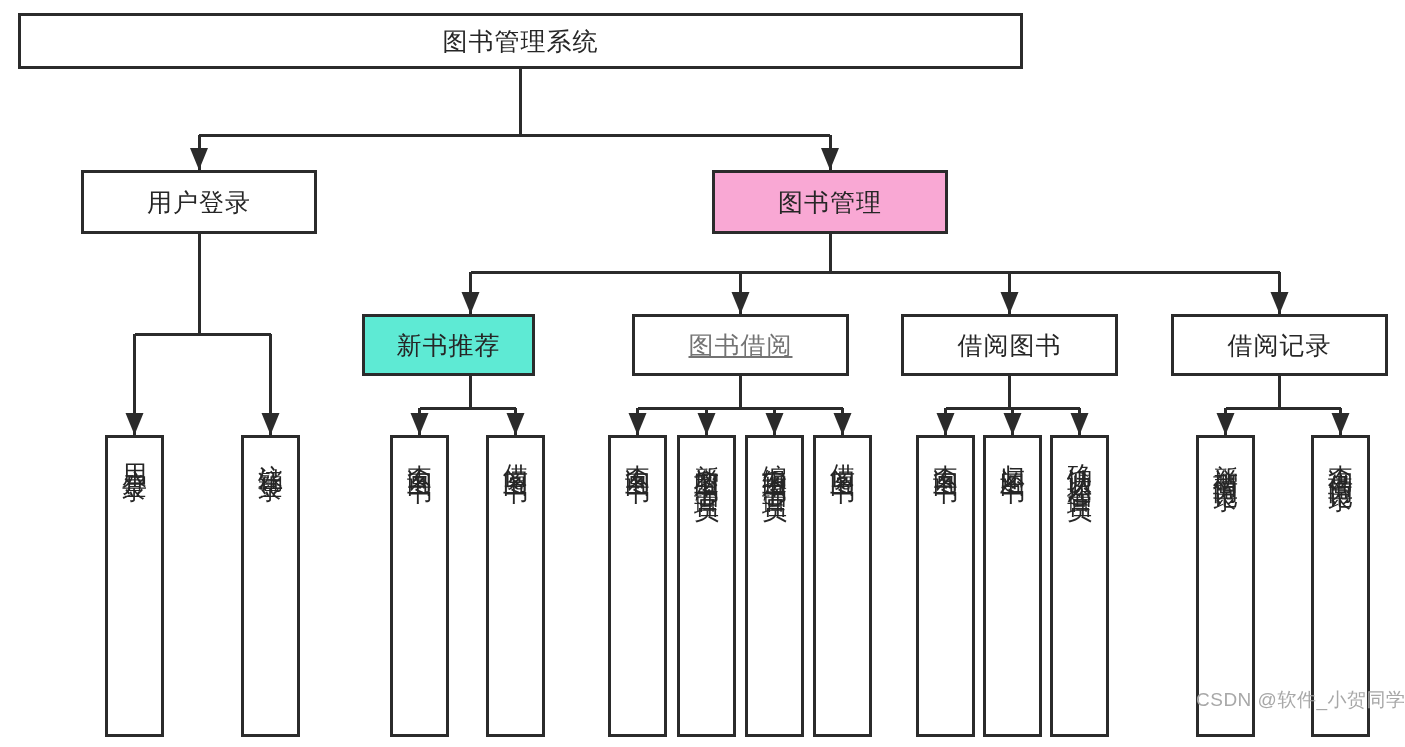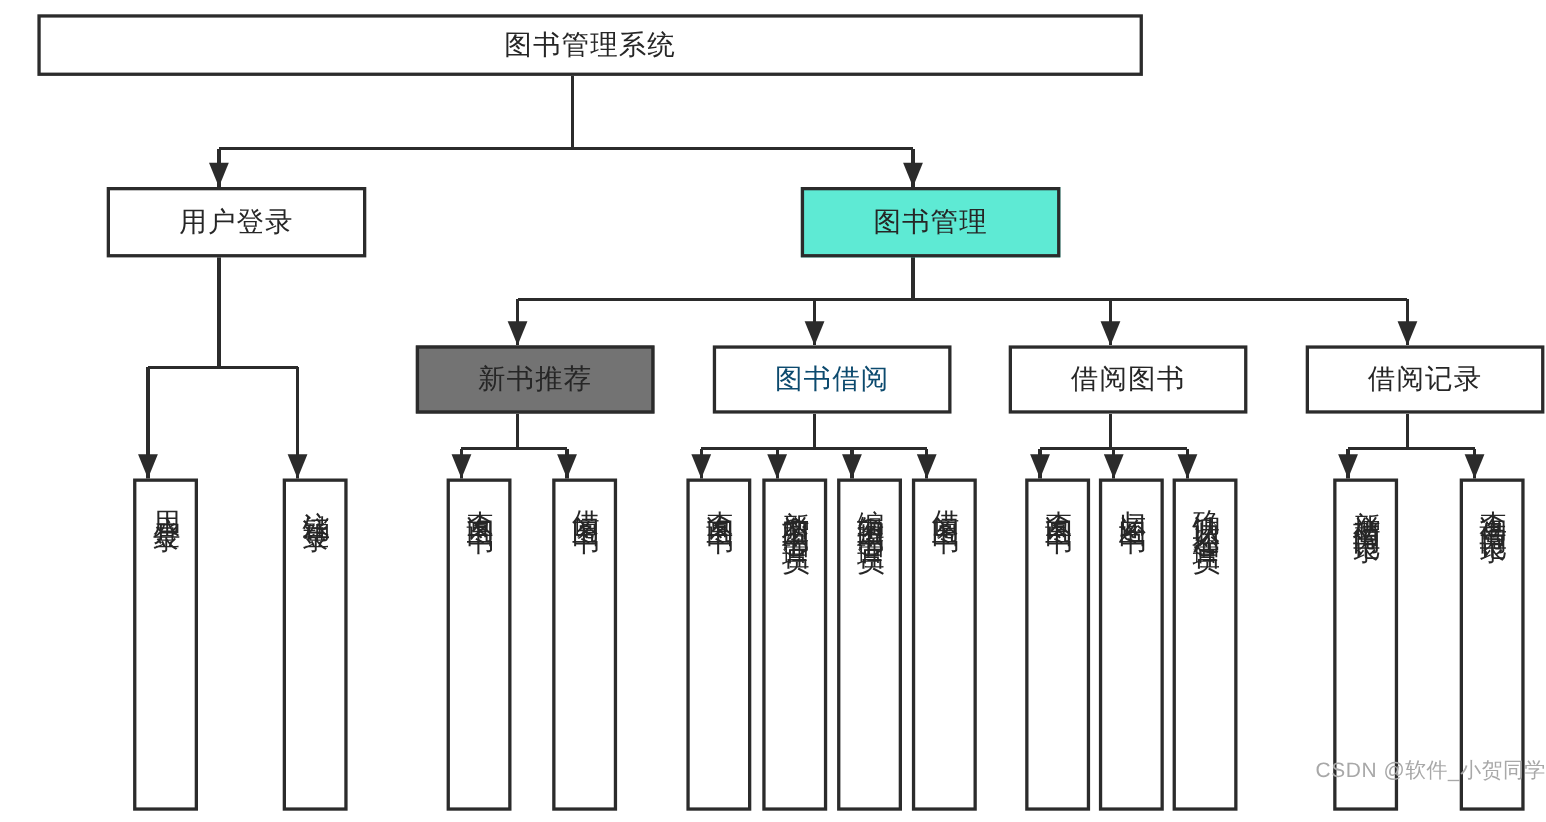--- a/index.html
+++ b/index.html
@@ -27,21 +27,20 @@
   }
   .node-box {
     position: absolute;
     box-sizing: border-box;
     background: #ffffff;
     border: 3px solid #2b2b2b;
     display: flex;
     align-items: center;
     justify-content: center;
     overflow: hidden;
-    margin-left: 16px;
   }
   .node-label {
     color: #262626;
     line-height: 1.15;
     text-align: center;
     white-space: pre;
   }
   .node-box.horizontal .node-label {
     font-size: 25px;
     letter-spacing: 1px;
@@ -126,28 +125,28 @@
         <polygon points="1331.5,413 1349.5,413 1340.5,435" fill="#2b2b2b"></polygon>
       </g>
   </svg>
   <div id="nodes-layer">
       <div class="node-box horizontal" style="left: 18px; top: 13px; width: 1005px; height: 56px; border-color: rgb(43, 43, 43); background: rgb(255, 255, 255);">
         <div class="node-label" style="color: rgb(38, 38, 38);">图书管理系统</div>
       </div>
       <div class="node-box horizontal" style="left: 81px; top: 170px; width: 236px; height: 64px; border-color: rgb(43, 43, 43); background: rgb(255, 255, 255);">
         <div class="node-label" style="color: rgb(38, 38, 38);">用户登录</div>
       </div>
-      <div class="node-box horizontal" style="left: 712px; top: 170px; width: 236px; height: 64px; border-color: rgb(43, 43, 43); background: #5eead4;">
+      <div class="node-box horizontal" style="left: 712px; top: 170px; width: 236px; height: 64px; border-color: rgb(43, 43, 43); background: #f9a8d4;">
         <div class="node-label" style="color: rgb(38, 38, 38);">图书管理</div>
       </div>
-      <div class="node-box horizontal" style="left: 362px; top: 314px; width: 217px; height: 62px; border-color: rgb(43, 43, 43); background: #737373;">
+      <div class="node-box horizontal" style="left: 362px; top: 314px; width: 173px; height: 62px; border-color: rgb(43, 43, 43); background: #5eead4;">
         <div class="node-label" style="color: rgb(38, 38, 38);">新书推荐</div>
       </div>
       <div class="node-box horizontal" style="left: 632px; top: 314px; width: 217px; height: 62px; border-color: rgb(43, 43, 43); background: rgb(255, 255, 255);">
-        <div class="node-label" style="color: #0c4a6e;">图书借阅</div>
+        <div class="node-label" style="color: #737373; text-decoration: underline;">图书借阅</div>
       </div>
       <div class="node-box horizontal" style="left: 901px; top: 314px; width: 217px; height: 62px; border-color: rgb(43, 43, 43); background: rgb(255, 255, 255);">
         <div class="node-label" style="color: rgb(38, 38, 38);">借阅图书</div>
       </div>
       <div class="node-box horizontal" style="left: 1171px; top: 314px; width: 217px; height: 62px; border-color: rgb(43, 43, 43); background: rgb(255, 255, 255);">
         <div class="node-label" style="color: rgb(38, 38, 38);">借阅记录</div>
       </div>
       <div class="node-box vertical" style="left: 105px; top: 435px; width: 59px; height: 302px; border-color: rgb(43, 43, 43); background: rgb(255, 255, 255);">
         <div class="node-label" style="color: rgb(38, 38, 38);">用户登录</div>
       </div>

